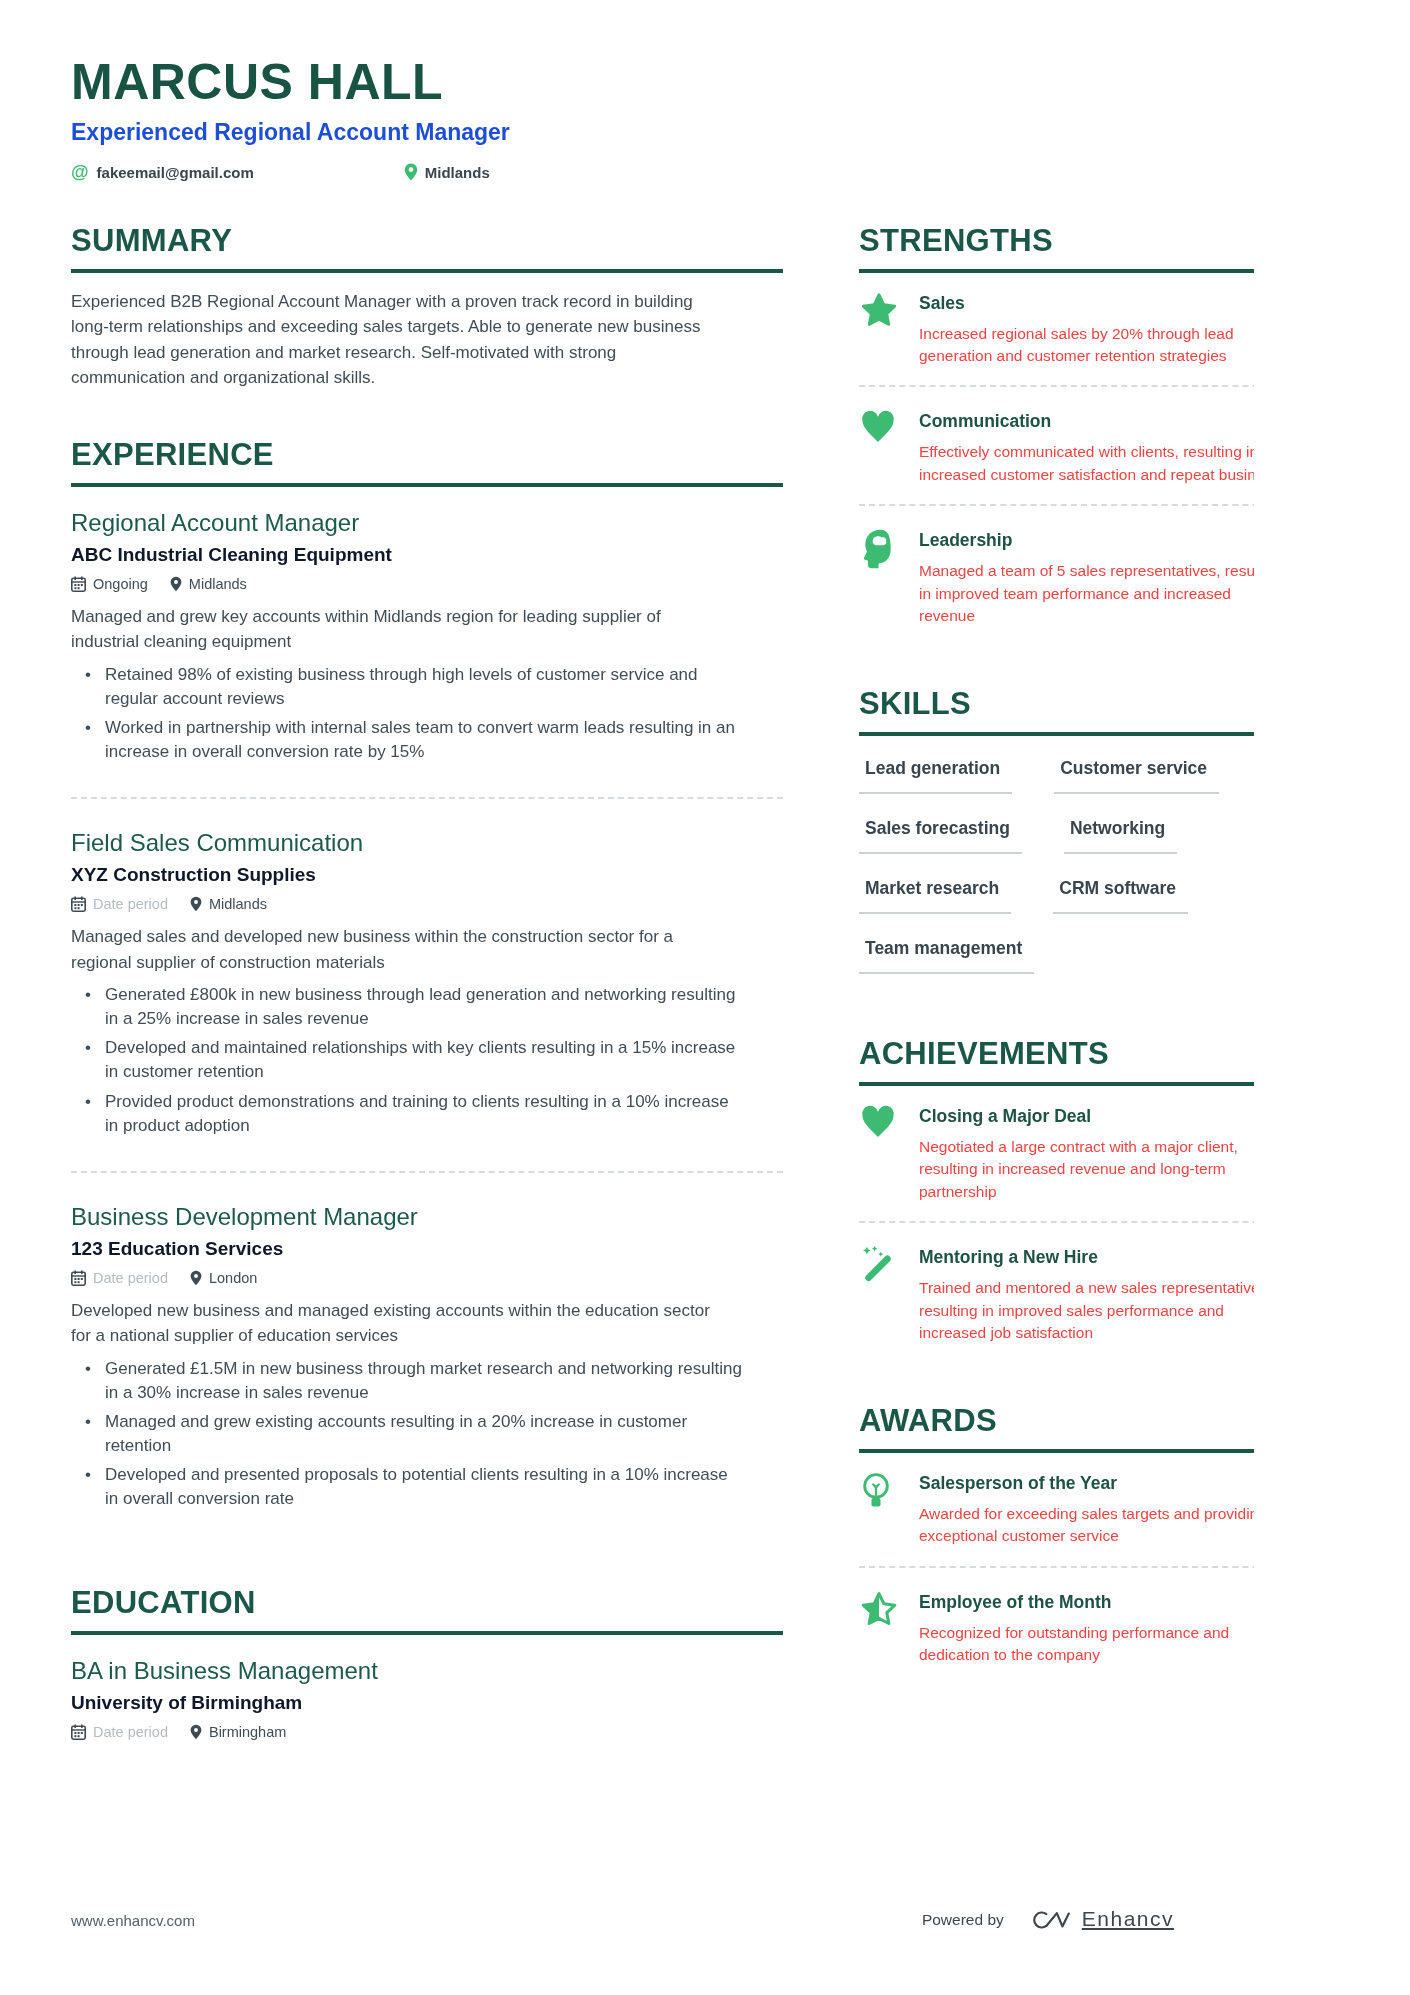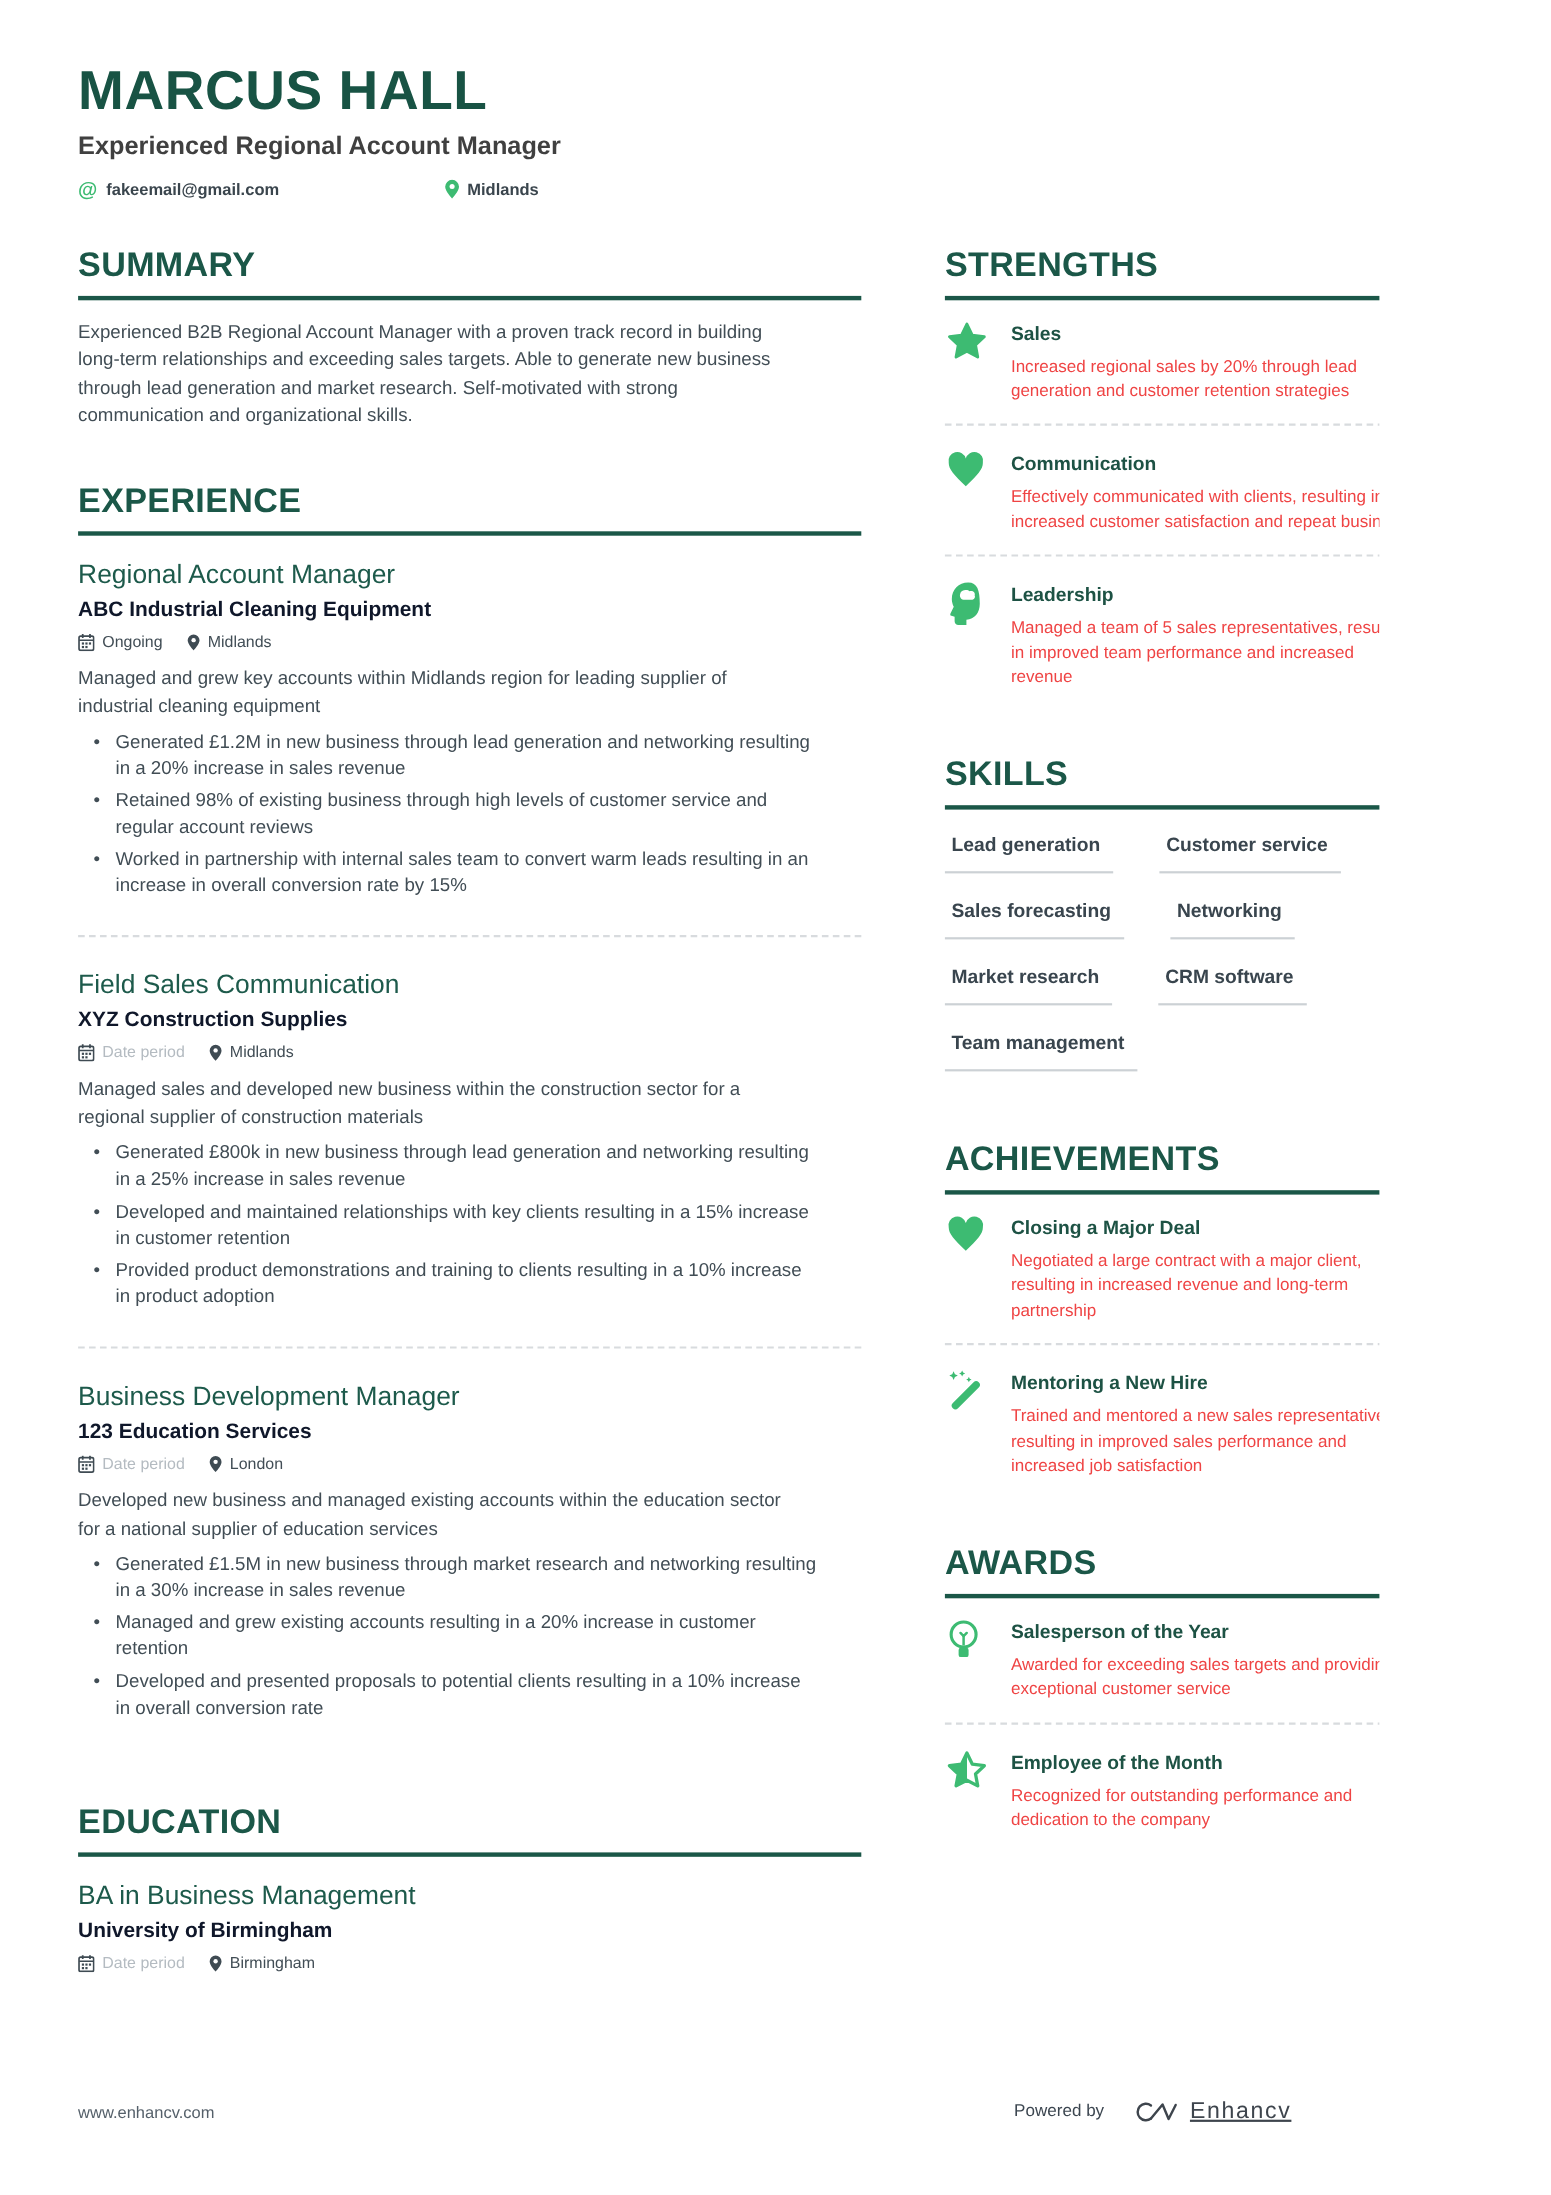--- a/index.html
+++ b/index.html
@@ -11,21 +11,21 @@
     color:#414d55;
     overflow:hidden;
   }
   .content{padding:56px 0 0 71px;}
   
   .name{
     font-size:50px;font-weight:700;color:#185344;
     letter-spacing:0.5px;line-height:1.05;margin:0 0 10px 0;
   }
   .role{
-    font-size:23px;font-weight:700;color:#404040;margin:0 0 16px 0;
+    font-size:23px;font-weight:700;color:#1d4ed8;margin:0 0 16px 0;
   }
   .contact{display:flex;align-items:center;font-size:15px;font-weight:700;color:#3a454d;}
   .contact .pair{display:flex;align-items:center;margin-right:150px;}
   .contact .at{color:#3dbb72;font-size:18px;font-weight:700;margin-right:8px;}
   .contact svg{margin-right:7px;}
   
   .columns{display:flex;margin-top:40px;}
   .col-left{width:712px;flex:none;}
   .col-right{width:460px;flex:none;margin-left:76px;}
   h2.sec{
@@ -133,21 +133,20 @@
               <span class="pair">
                 <svg width="12" height="16" viewBox="0 0 14 18">
                     <path d="M7 0.5A6.3 6.3 0 0 0 0.7 6.8C0.7 11 7 17.5 7 17.5s6.3-6.5 6.3-10.7A6.3 6.3 0 0 0 7 0.5z" fill="#3f4b53"></path>
                     <circle cx="7" cy="6.6" r="2.3" fill="#ffffff"></circle>
                   </svg>
                 <span>Midlands</span>
               </span>
             </div>
             <p class="body-text">Managed and grew key accounts within Midlands region for leading supplier of industrial cleaning equipment</p>
             <ul class="bullets">
-              <li>Generated £1.2M in new business through lead generation and networking resulting in a 20% increase in sales revenue</li>
               <li>Retained 98% of existing business through high levels of customer service and regular account reviews</li>
               <li>Worked in partnership with internal sales team to convert warm leads resulting in an increase in overall conversion rate by 15%</li>
             </ul>
           </div>
 
           <div class="dash"></div>
 
           <div class="job">
             <div class="job-title">Field Sales Communication</div>
             <div class="company">XYZ Construction Supplies</div>

